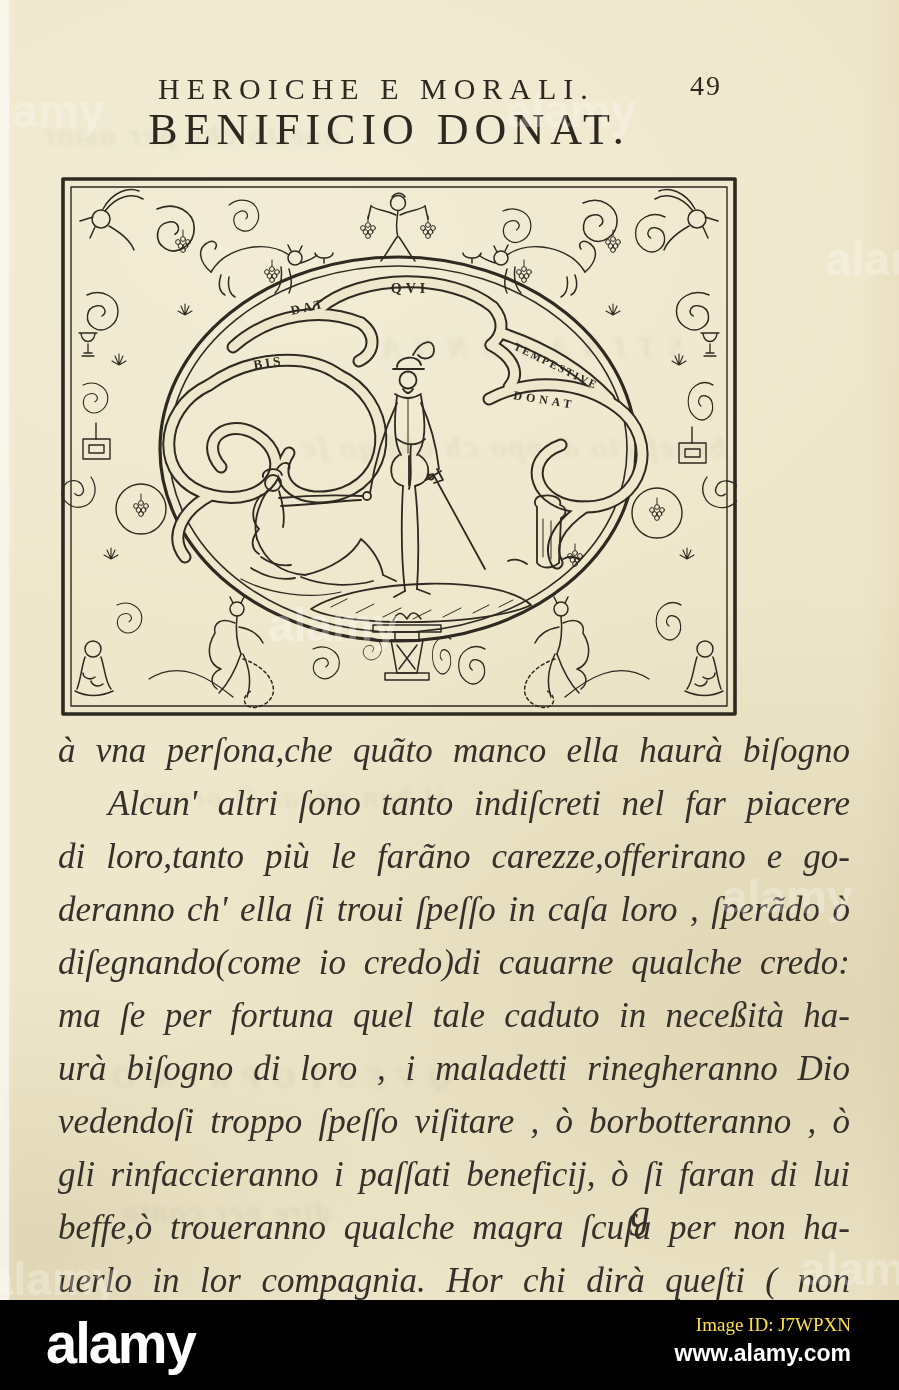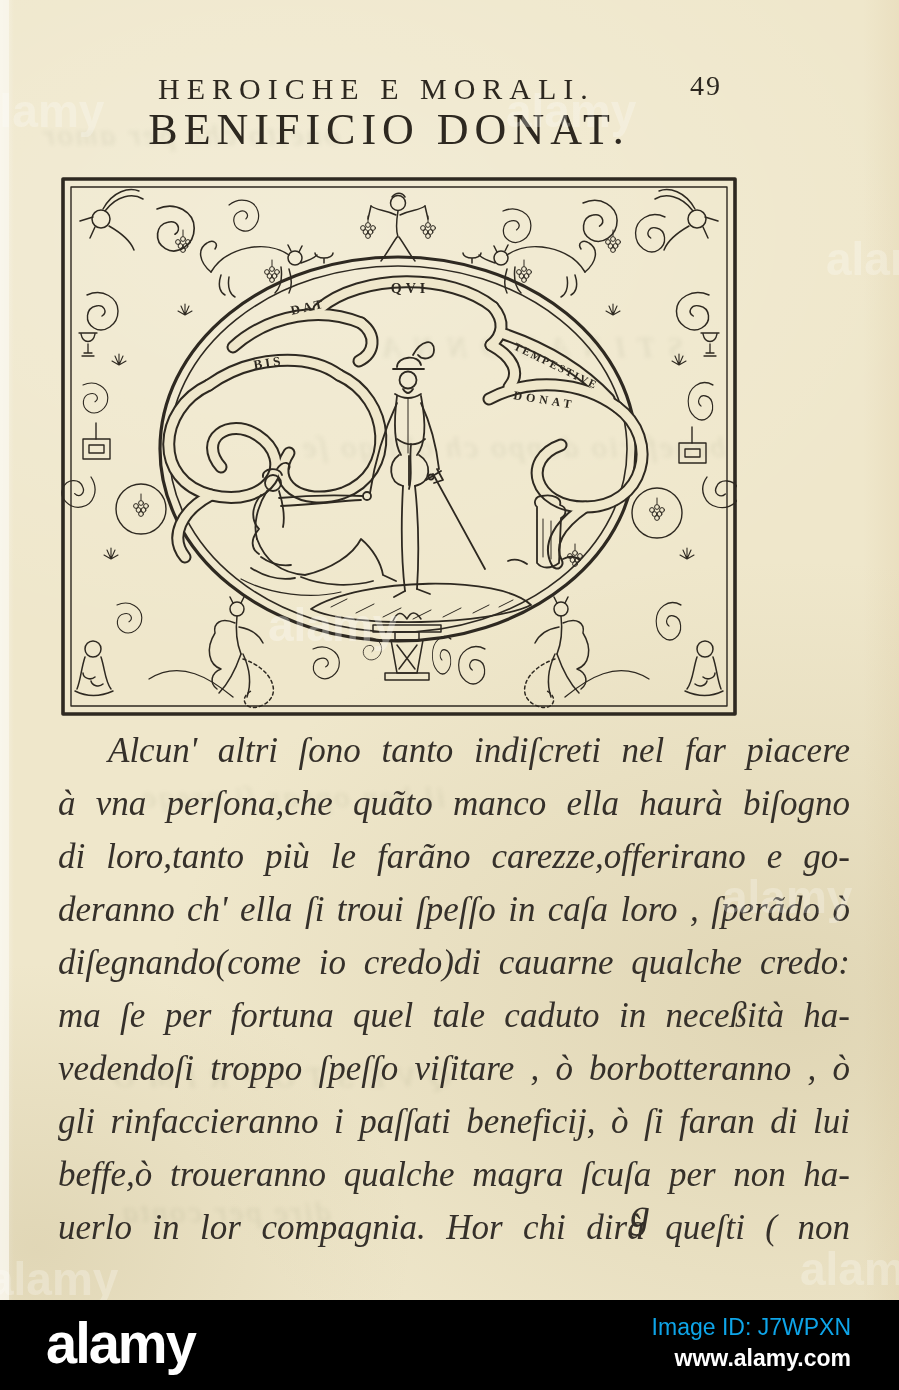--- a/index.html
+++ b/index.html
@@ -27,21 +27,21 @@
   .bodytext .ln.first{text-indent:50px;}
   .signature{position:absolute;left:630px;top:1190px;font-style:italic;font-size:40px;color:#35302a;}
   .wm{position:absolute;color:#fff;opacity:.26;font:700 46px "Liberation Sans","DejaVu Sans",sans-serif;
       letter-spacing:0;white-space:nowrap;}
   .wm.soft{opacity:.32;}
   .footer-bar{position:absolute;left:0;top:1300px;width:899px;height:90px;background:#000;}
   .brand-logo{position:absolute;left:46px;top:10px;color:#fff;
       font:700 56px "Liberation Sans","DejaVu Sans",sans-serif;letter-spacing:-2px;transform:scaleY(1.04);}
   .footer-meta{position:absolute;right:48px;top:14px;text-align:right;color:#fff;
       font-family:"Liberation Sans","DejaVu Sans",sans-serif;}
-  .footer-meta .img-id{font-size:23px;color:#0ea5e9;}
+  .footer-meta .img-id{font-size:19px;color:#fde047;font-family:Liberation Serif, serif;}
   .footer-meta .site{font-size:23px;font-weight:700;margin-top:4px;}
   svg .ink{stroke:#2e2921;fill:none;stroke-linecap:round;stroke-linejoin:round;}
   svg text{fill:#2e2921;stroke:none;font-family:"Liberation Serif","DejaVu Serif",serif;font-weight:700;}
 </style>
 </head>
 <body>
 
 <div class="stage">
   <div class="paper">
     <div class="edge-strip"></div>
@@ -266,26 +266,27 @@
         <g>
           <path d="M476 330 C 472 326 474 319 481 319 C 492 317 501 321 499 328 C 506 330 506 338 500 341 L 498 386 C 490 392 481 392 476 386 Z"></path>
           <path stroke-width="1" d="M482 342 V 380 M490 344 V 382"></path>
           <path d="M466 387 q -10 -7 -19 -3 M502 382 q 10 -5 17 1"></path>
           <use href="#grape" x="514" y="376"></use>
         </g>
       </g>
     </svg>
 
     <div class="bodytext">
+      <div class="ln">à vna perſona,che quãto manco ella haurà biſogno</div>
       <div class="ln first">Alcun' altri ſono tanto indiſcreti nel far piacere</div>
-      <div class="ln">à vna perſona,che quãto manco ella haurà biſogno</div>
       <div class="ln">di loro,tanto più le farãno carezze,offerirano e go-</div>
       <div class="ln">deranno ch' ella ſi troui ſpeſſo in caſa loro , ſperãdo ò</div>
       <div class="ln">diſegnando(come io credo)di cauarne qualche credo:</div>
       <div class="ln">ma ſe per fortuna quel tale caduto in neceßità ha-</div>
+      <div class="ln">urà biſogno di loro , i maladetti rinegheranno Dio</div>
       <div class="ln">vedendoſi troppo ſpeſſo viſitare , ò borbotteranno , ò</div>
       <div class="ln">gli rinfaccieranno i paſſati beneficij, ò ſi faran di lui</div>
       <div class="ln">beffe,ò troueranno qualche magra ſcuſa per non ha-</div>
       <div class="ln">uerlo in lor compagnia. Hor chi dirà queſti ( non</div>
     </div>
 
     <div class="signature">g</div>
 
     <span class="wm" style="left:-26px;top:84px;">alamy</span>
     <span class="wm" style="left:506px;top:84px;">alamy</span>

